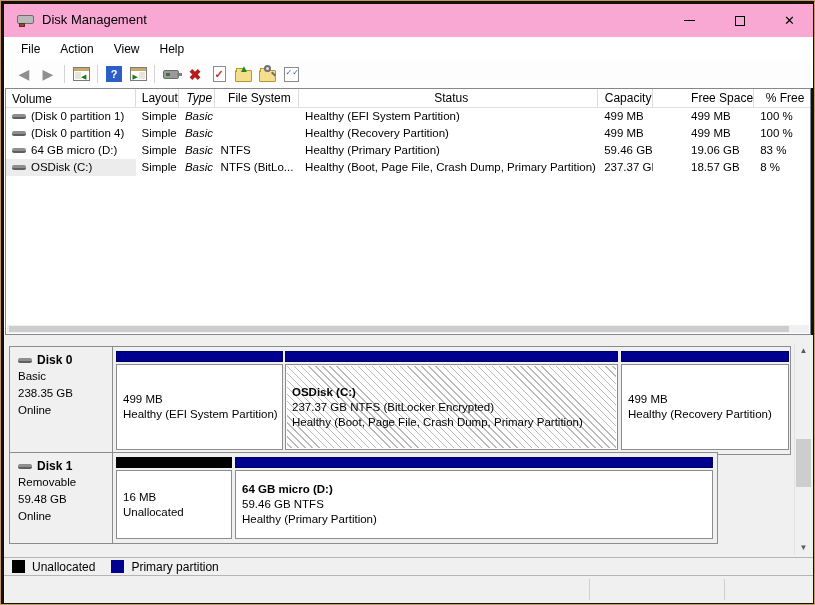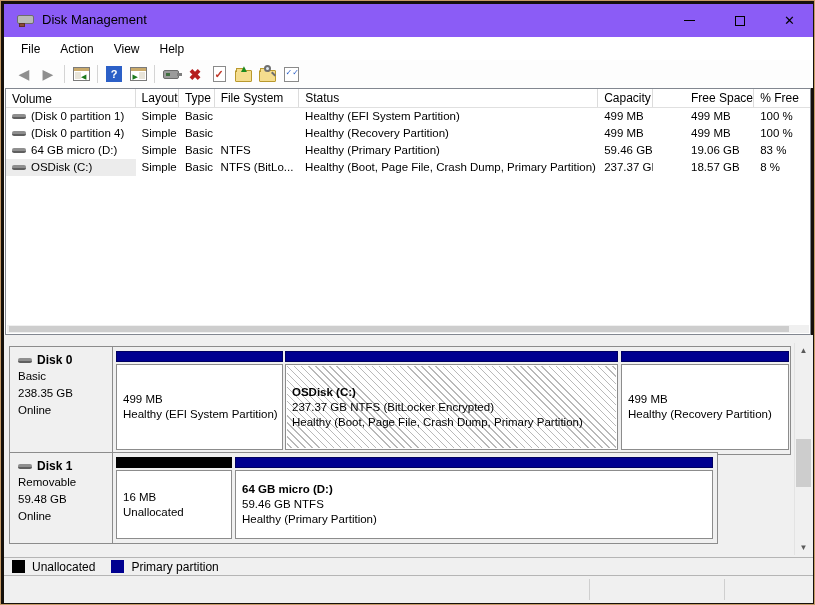--- a/index.html
+++ b/index.html
@@ -2,21 +2,21 @@
 <html><head>
 <meta charset="utf-8">
 <style>
   * { margin:0; padding:0; box-sizing:border-box; }
   html,body { width:815px; height:605px; overflow:hidden; background:#c69a66;
               font-family:"Liberation Sans", sans-serif; color:#000; }
   #frame { position:absolute; inset:0; border:1px solid #c69a66; background:#15100b; }
   #win { position:absolute; inset:1px; border:2px solid #15100b; background:#fff; }
 
   
-  .titlebar { position:absolute; left:0; top:0; width:809px; height:33px; background:#8b5cf6; }
+  .titlebar { position:absolute; left:0; top:0; width:809px; height:33px; background:#f9a8d4; }
   .title-ico { position:absolute; left:13px; top:10px; width:18px; height:13px; }
   .title-ico .drive { position:absolute; left:0; top:1px; width:17px; height:9px; background:#b9b9b9; border:1px solid #6d6d6d; border-radius:2px; }
   .title-ico .slot { position:absolute; left:2px; top:9px; width:6px; height:4px; background:#8a4a3a; border:1px solid #5d3027; }
   .title-text { position:absolute; left:38px; top:8px; font-size:13px; }
   .caption-btn { position:absolute; top:0; width:45px; height:33px; display:flex; align-items:center; justify-content:center; cursor:default; }
   .btn-min { left:663px; } .btn-max { left:713px; } .btn-close { left:763px; }
   .glyph-min { width:11px; height:1px; background:#000; }
   .glyph-max { width:10px; height:10px; border:1px solid #000; }
   .glyph-close { font-size:13px; line-height:1; }
 
@@ -43,25 +43,25 @@
   .folder-ico { width:17px; height:12px; background:#f5dd8e; border:1px solid #b9992e; border-radius:1px; position:relative; margin-top:3px; }
   .folder-ico::before { content:""; position:absolute; left:0; top:-3px; width:7px; height:3px; background:#f5dd8e; border:1px solid #b9992e; border-bottom:none; }
   .up-arrow-ov { position:absolute; left:8px; top:1px; font-size:10px; color:#1e8a1e; font-weight:bold; line-height:1; }
   .mag-ov { position:absolute; left:9px; top:2px; width:7px; height:7px; border:2px solid #6f6f6f; border-radius:50%; background:#dfe9f2; }
   .mag-ov::after { content:""; position:absolute; left:5px; top:6px; width:5px; height:2px; background:#6f6f6f; transform:rotate(45deg); }
   .list-ico { width:15px; height:15px; border:1px solid #8a8a8a; background:#fff; position:relative; font-size:8px; color:#2b5fc7; line-height:1; padding:1px; }
 
   
   .listpane { position:absolute; left:1px; top:84px; width:806px; height:247px; background:#fff; border:1px solid #828790; }
   .lv-header { display:flex; height:19px; border-bottom:1px solid #e0e0e0; }
-  .lv-h { font-size:12px; padding:2px 0 0 6px; border-right:1px solid #dcdcdc; white-space:nowrap; overflow:hidden; }
+  .lv-h { font-size:12px; padding:2px 0 0 6px; border-right:1px solid #dcdcdc; white-space:nowrap; overflow:hidden;text-align:center; }
   .lv-row { display:flex; height:17px; }
   .lv-c { font-size:11.5px; padding-left:6px; white-space:nowrap; overflow:hidden; height:17px; line-height:17px; }
   .c0 { width:135px; display:flex; align-items:center; gap:5px; }
-  .c1 { width:45px; } .c2 { width:37px; } .c3 { width:88px; } .c4 { width:312px; }
+  .c1 { width:45px; } .c2 { width:37px;font-style:italic; } .c3 { width:88px; } .c4 { width:312px; }
   .c5 { width:57px; } .c6 { width:72px;margin-left:32px; } .c7 { width:58px; }
   .c0.sel { background:#ececec; }
   .disk-glyph { width:14px; height:5px; background:#8f8f8f; border-radius:2px; border-bottom:2px solid #5f5f5f; flex:0 0 auto; }
   .hscroll { position:absolute; left:1px; bottom:1px; width:802px; height:8px; background:#f0f0f0; }
   .hthumb { position:absolute; left:2px; top:1px; width:780px; height:6px; background:#cdcdcd; }
 
   
   .graphpane { position:absolute; left:0; top:331px; width:809px; height:222px; background:#f0f0f0; }
   .disk-row { position:absolute; border:1px solid #8c8c8c; background:#f0f0f0; }
   .d0 { left:5px; top:11px; width:782px; height:109px; }

